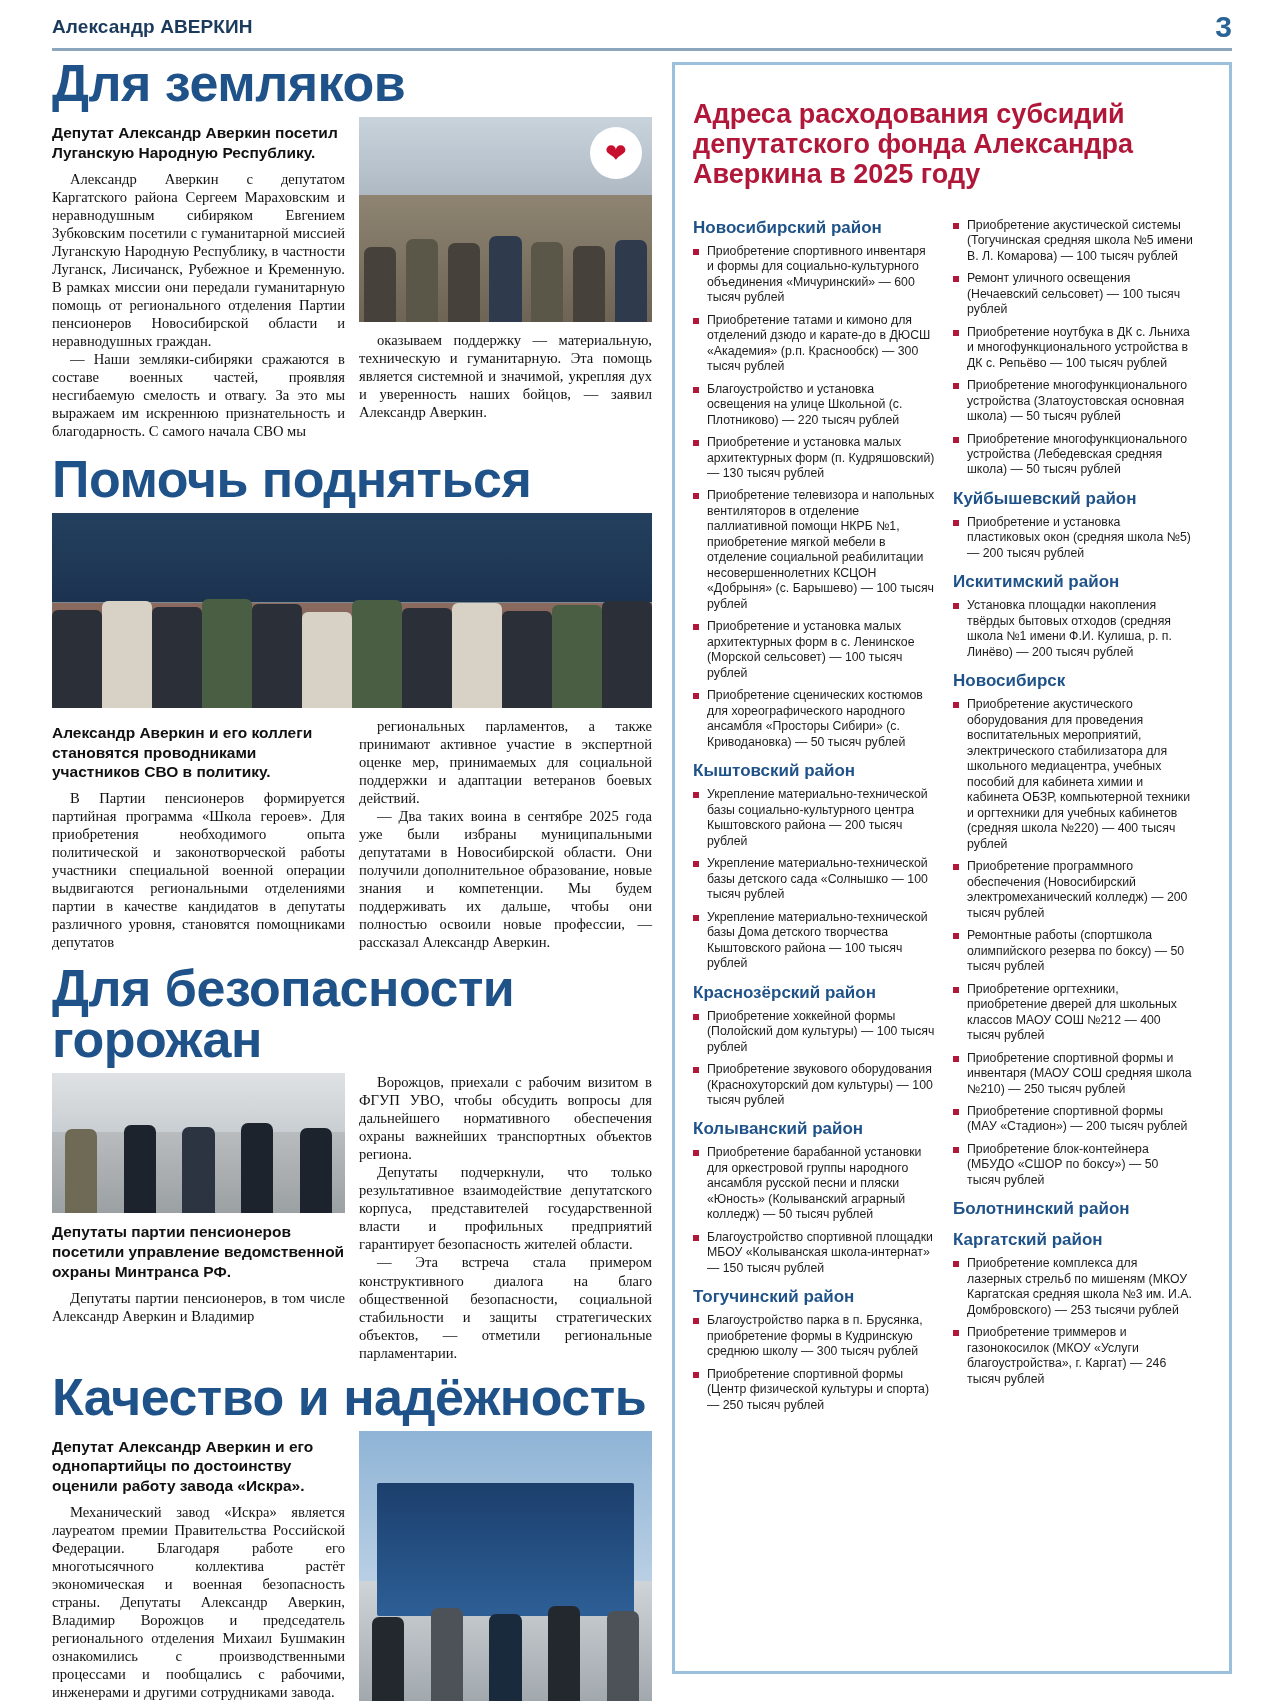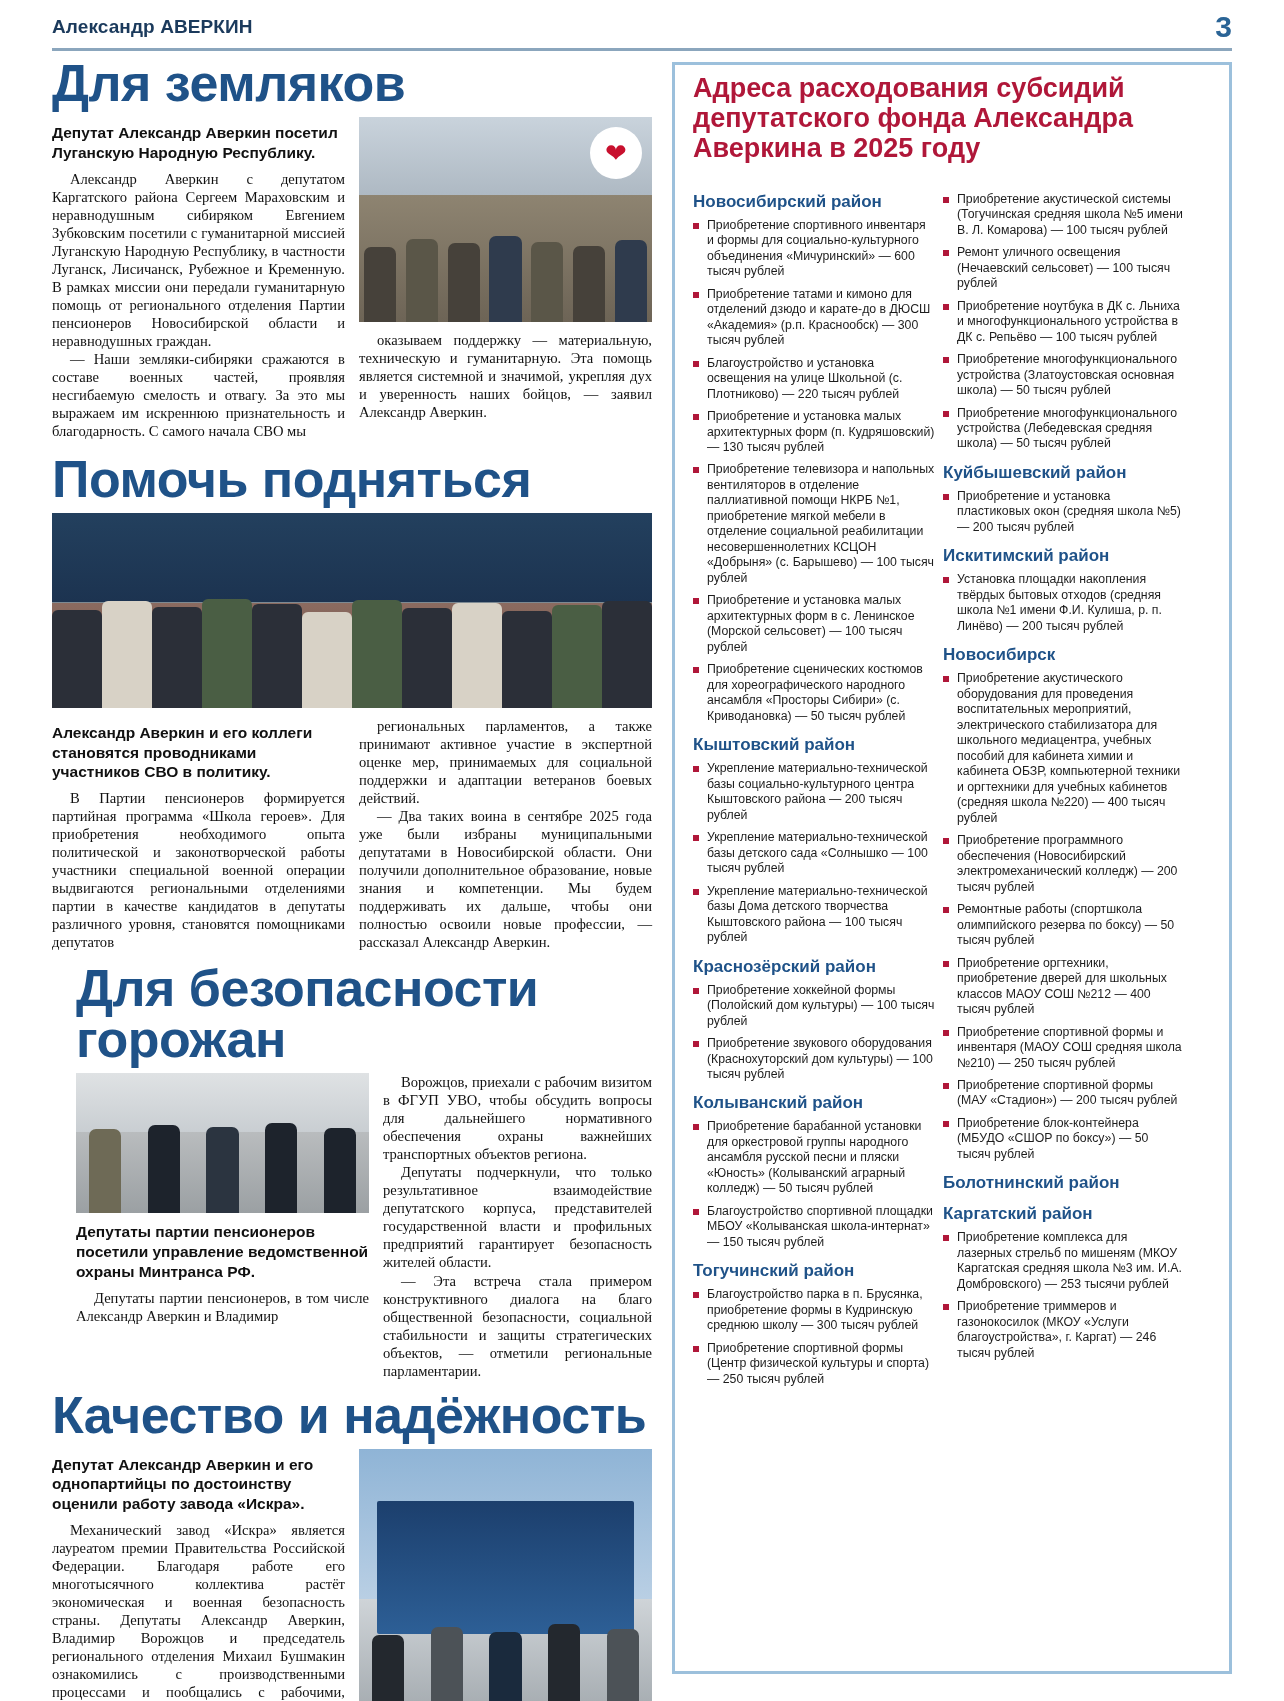--- a/index.html
+++ b/index.html
@@ -36,21 +36,21 @@
   }
 
   
   .left-col{
     position:absolute; left:52px; top:58px; width:600px; height:1620px;
   }
   .right-box{
     position:absolute; left:672px; top:62px; width:560px; height:1612px;
     border:3px solid #9cc0dc;
     box-sizing:border-box;
-    padding:8px 18px 10px 18px;
+    padding:34px 18px 10px 18px;
   }
 
   
   h1.hl{
     margin:0 0 8px 0;
     font-family:"Liberation Sans", sans-serif;
     font-weight:bold;
     font-size:52px;
     line-height:.98;
     color:#1f5288;
@@ -123,21 +123,21 @@
 
   
   .box-title{
     font-family:"Liberation Sans", sans-serif;
     font-weight:bold;
     font-size:27px;
     line-height:1.12;
     color:#b01739;
     margin:0 0 14px 0;
   }
-  .box-cols{ display:flex; gap:8px;margin-top:28px; }
+  .box-cols{ display:flex; gap:18px;margin-top:28px; }
   .box-cols > div{ width:242px; }
   .district{
     font-family:"Liberation Sans", sans-serif;
     font-weight:bold;
     font-size:17px;
     color:#1f5288;
     margin:11px 0 6px 0;
   }
   .district:first-child{margin-top:0;}
   ul.items{ margin:0; padding:0; list-style:none; }
@@ -233,21 +233,21 @@
         </div>
         <div>
           <div class="txt">
             <p>региональных парламентов, а также принимают активное участие в экспертной оценке мер, принимаемых для социальной поддержки и адаптации ветеранов боевых действий.</p>
             <p>— Два таких воина в сентябре 2025 года уже были избраны муниципальными депутатами в Новосибирской области. Они получили дополнительное образование, новые знания и компетенции. Мы будем поддерживать их дальше, чтобы они полностью освоили новые профессии, — рассказал Александр Аверкин.</p>
           </div>
         </div>
       </div>
     </div>
 
-    <div style="margin-top:12px;margin-left:24px;">
+    <div style="margin-top:12px;">
       <h1 class="hl">Для безопасности горожан</h1>
 
       <div class="two" style="margin-top:4px;">
         <div>
           <div class="photo indoor" style="width:293px;height:140px;">
             <div class="sky"></div>
               <div class="ground"></div>
             <div class="figs">
               <div class="fig c" style="height:86%"></div>
               <div class="fig" style="height:90%"></div>

